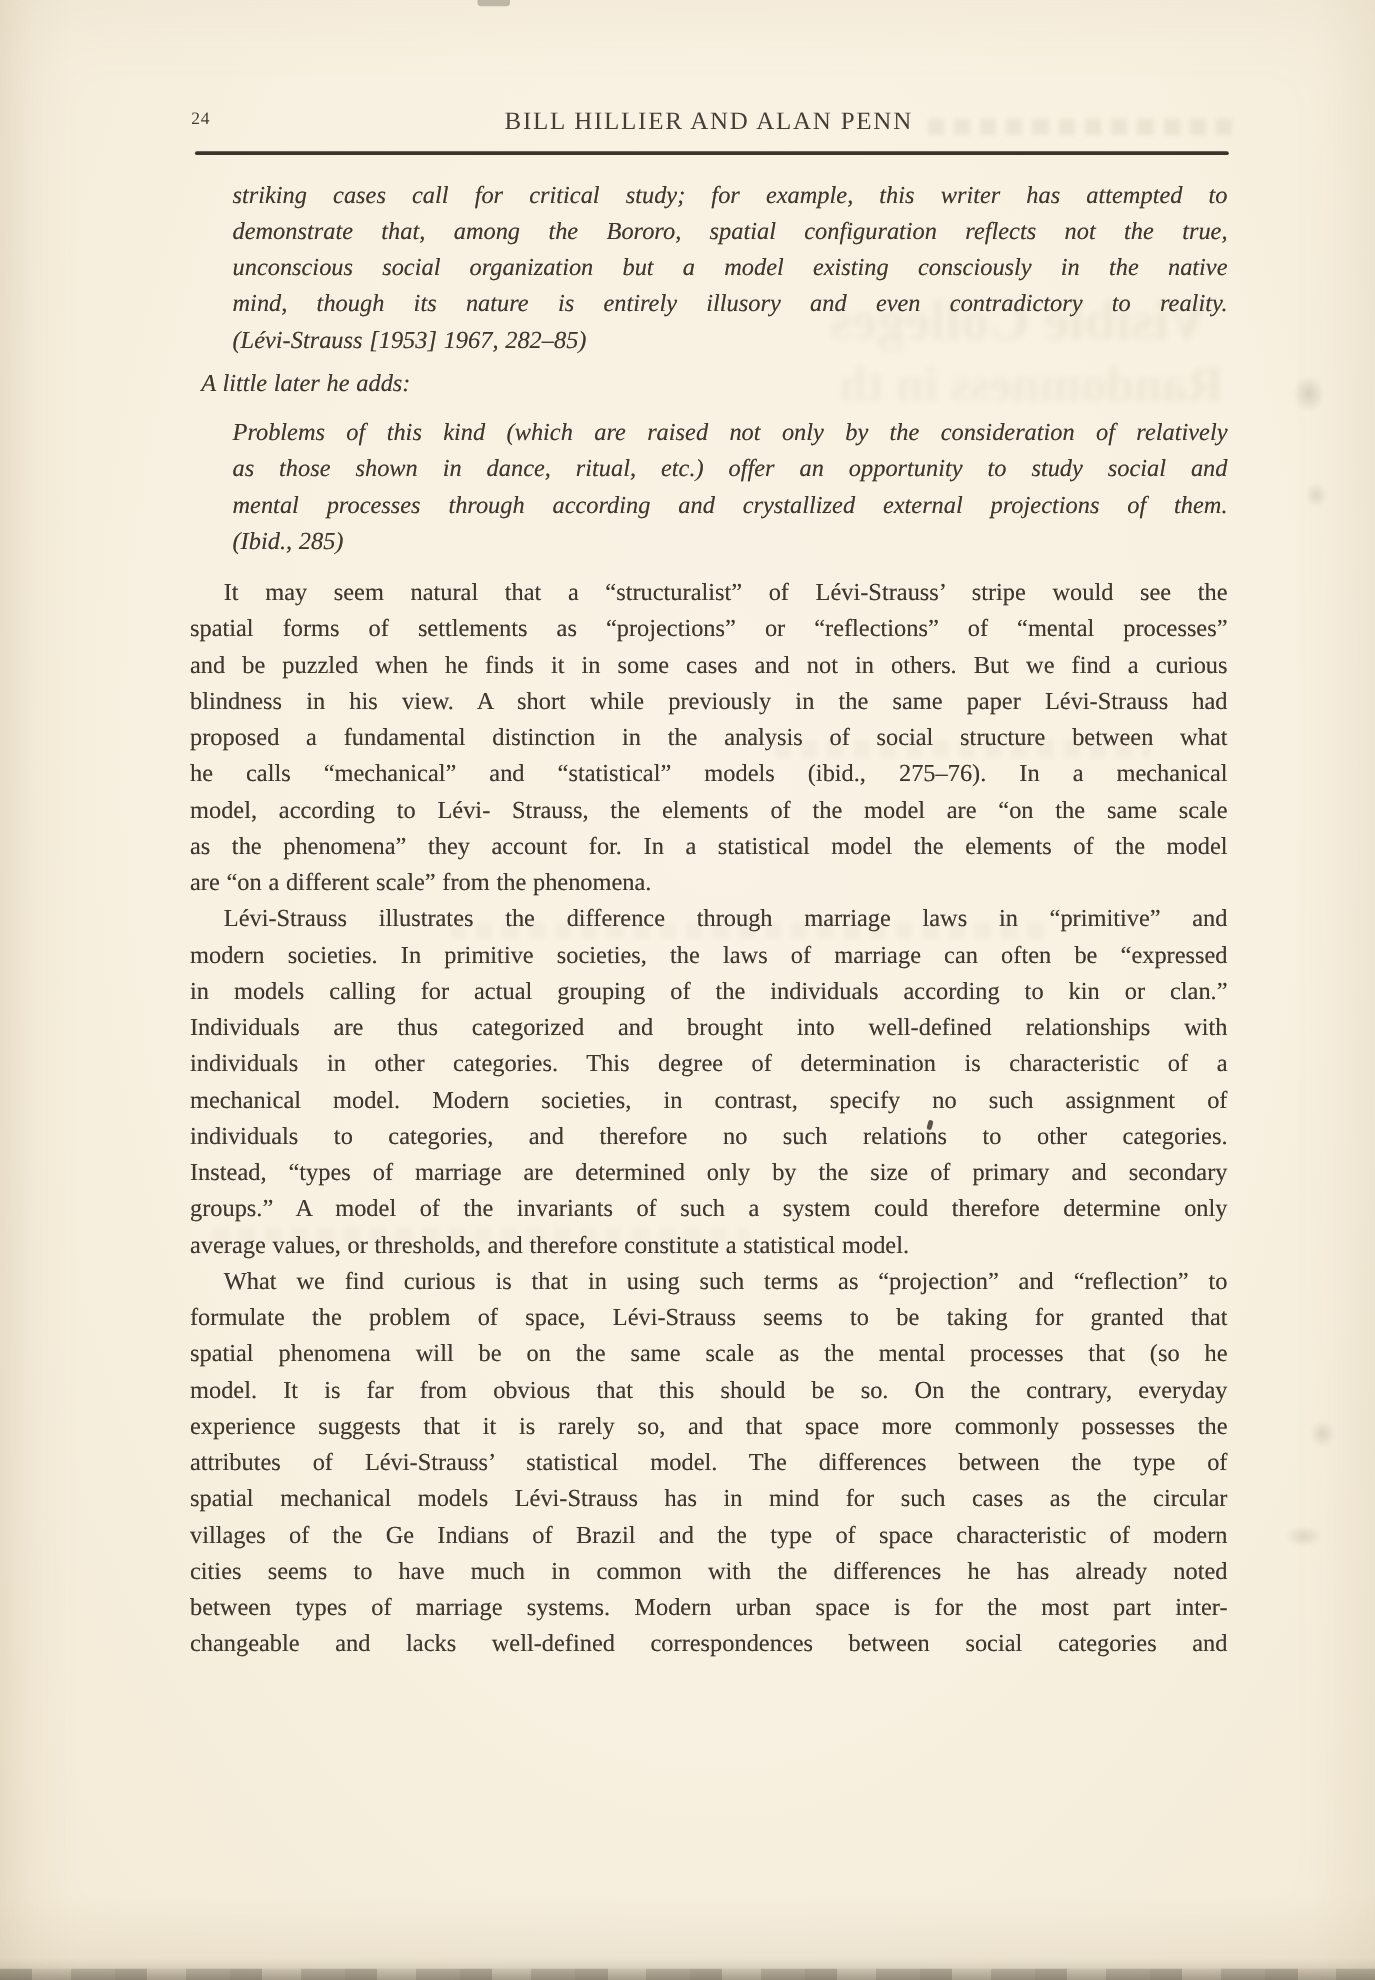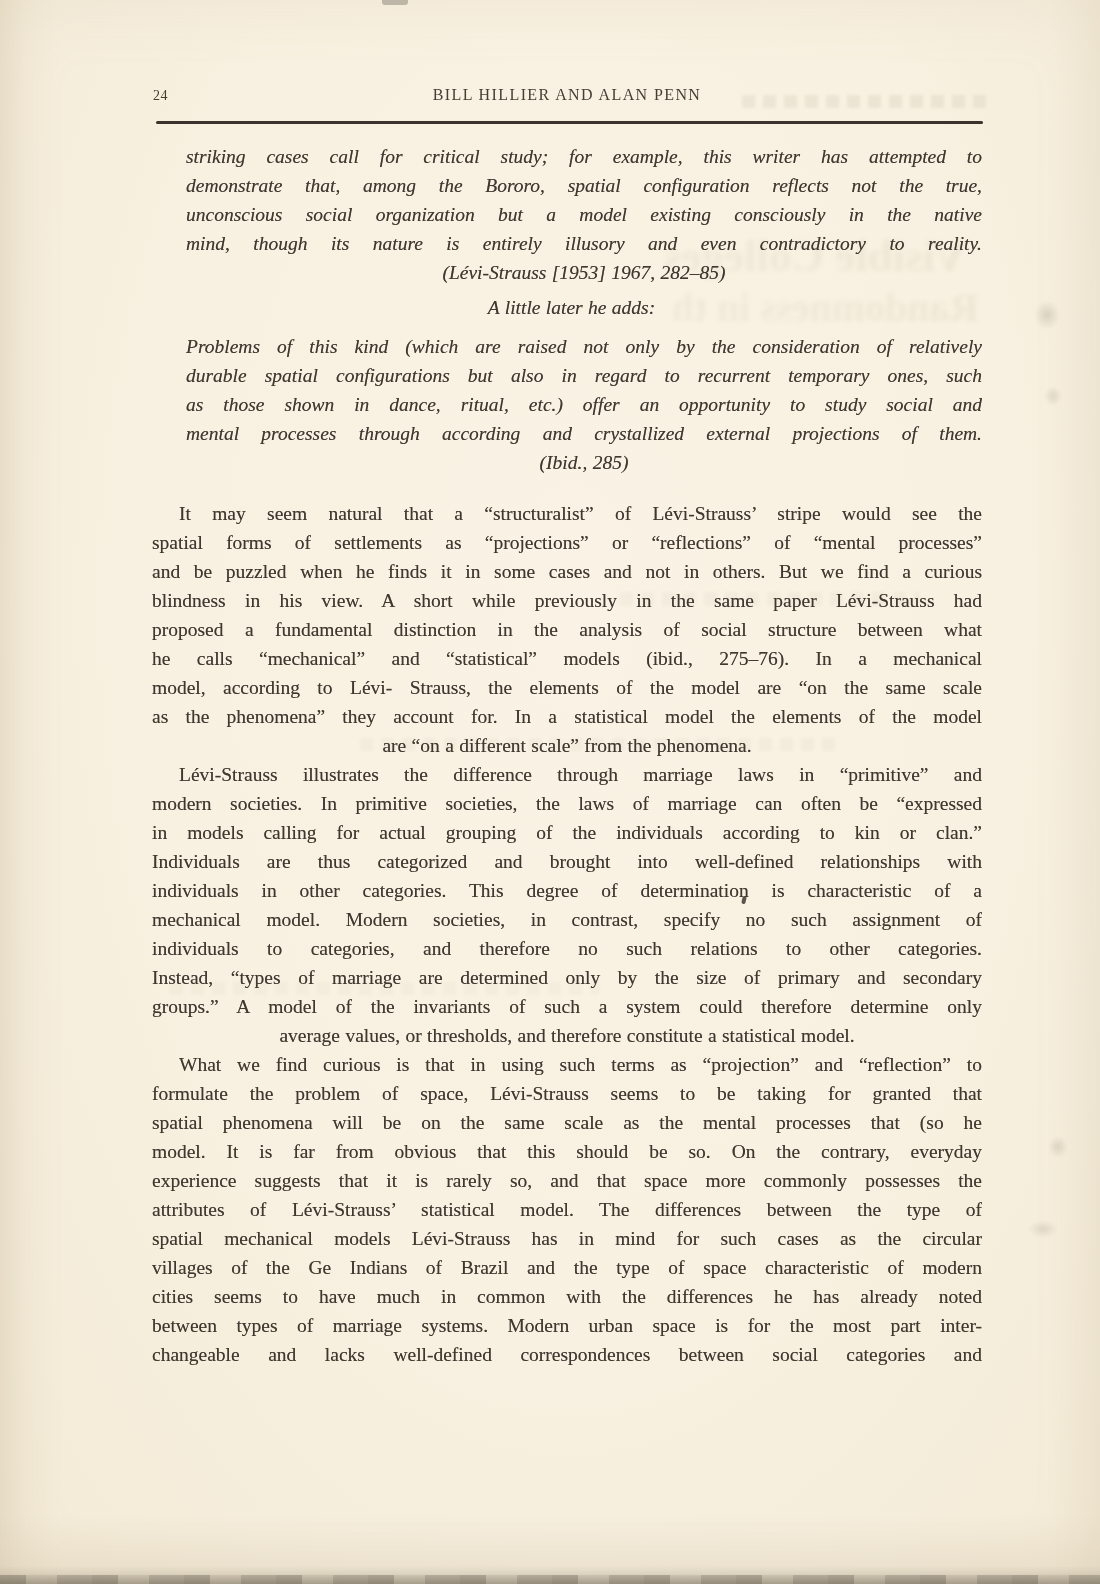--- a/index.html
+++ b/index.html
@@ -30,21 +30,21 @@
     font-size: 14px;
     letter-spacing: 0.5px;
     color: #423c33;
   }
   .running-header {
     position: absolute;
     top: 86px;
     left: 152px;
     width: 830px;
     text-align: center;
-    font-size: 16px;
+    font-size: 20px;
     letter-spacing: 1.4px;
     color: #443e35;
   }
   .rule {
     position: absolute;
     top: 121px;
     left: 156px;
     width: 827px;
     height: 3px;
     background: #3a342c;
@@ -56,32 +56,32 @@
     position: absolute;
     top: 142px;
     left: 152px;
     width: 830px;
     font-size: 19.5px;
     line-height: 29px;
     text-rendering: optimizeLegibility;
   }
   .line {
     height: 29px;
-    text-align: center;
+    text-align: left;
     word-spacing: 0.5px;
     text-shadow: 0 0 0.5px rgba(62,56,47,0.55);
   }
   .line.j {
     text-align: justify;
     text-align-last: justify;
   }
   .block.quote { padding-left: 34px; font-style: italic; }
   .block.q1 { margin-bottom: 6px; }
   .block.lead { padding-left: 9px; margin-bottom: 10px; font-style: italic; }
-  .block.q2 { margin-bottom: 22px; }
+  .block.q2 { margin-bottom: 12px; }
   .block.para .line:first-child { text-indent: 27px; }
 
   
   .ghost-title {
     position: absolute;
     transform: scaleX(-1);
     filter: blur(2.5px);
     color: #7a6a4c;
     font-weight: bold;
     text-align: center;
@@ -174,21 +174,20 @@
         <div class="line j">demonstrate that, among the Bororo, spatial configuration reflects not the true,</div>
         <div class="line j">unconscious social organization but a model existing consciously in the native</div>
         <div class="line j">mind, though its nature is entirely illusory and even contradictory to reality.</div>
         <div class="line">(Lévi-Strauss [1953] 1967, 282–85)</div>
       </div>
     <div class="block lead">
         <div class="line">A little later he adds:</div>
       </div>
     <div class="block quote q2">
         <div class="line j">Problems of this kind (which are raised not only by the consideration of relatively</div>
-        <div class="line j">durable spatial configurations but also in regard to recurrent temporary ones, such</div>
         <div class="line j">as those shown in dance, ritual, etc.) offer an opportunity to study social and</div>
         <div class="line j">mental processes through according and crystallized external projections of them.</div>
         <div class="line">(Ibid., 285)</div>
       </div>
     <div class="block para">
         <div class="line j">It may seem natural that a “structuralist” of Lévi-Strauss’ stripe would see the</div>
         <div class="line j">spatial forms of settlements as “projections” or “reflections” of “mental processes”</div>
         <div class="line j">and be puzzled when he finds it in some cases and not in others. But we find a curious</div>
         <div class="line j">blindness in his view. A short while previously in the same paper Lévi-Strauss had</div>
         <div class="line j">proposed a fundamental distinction in the analysis of social structure between what</div>

